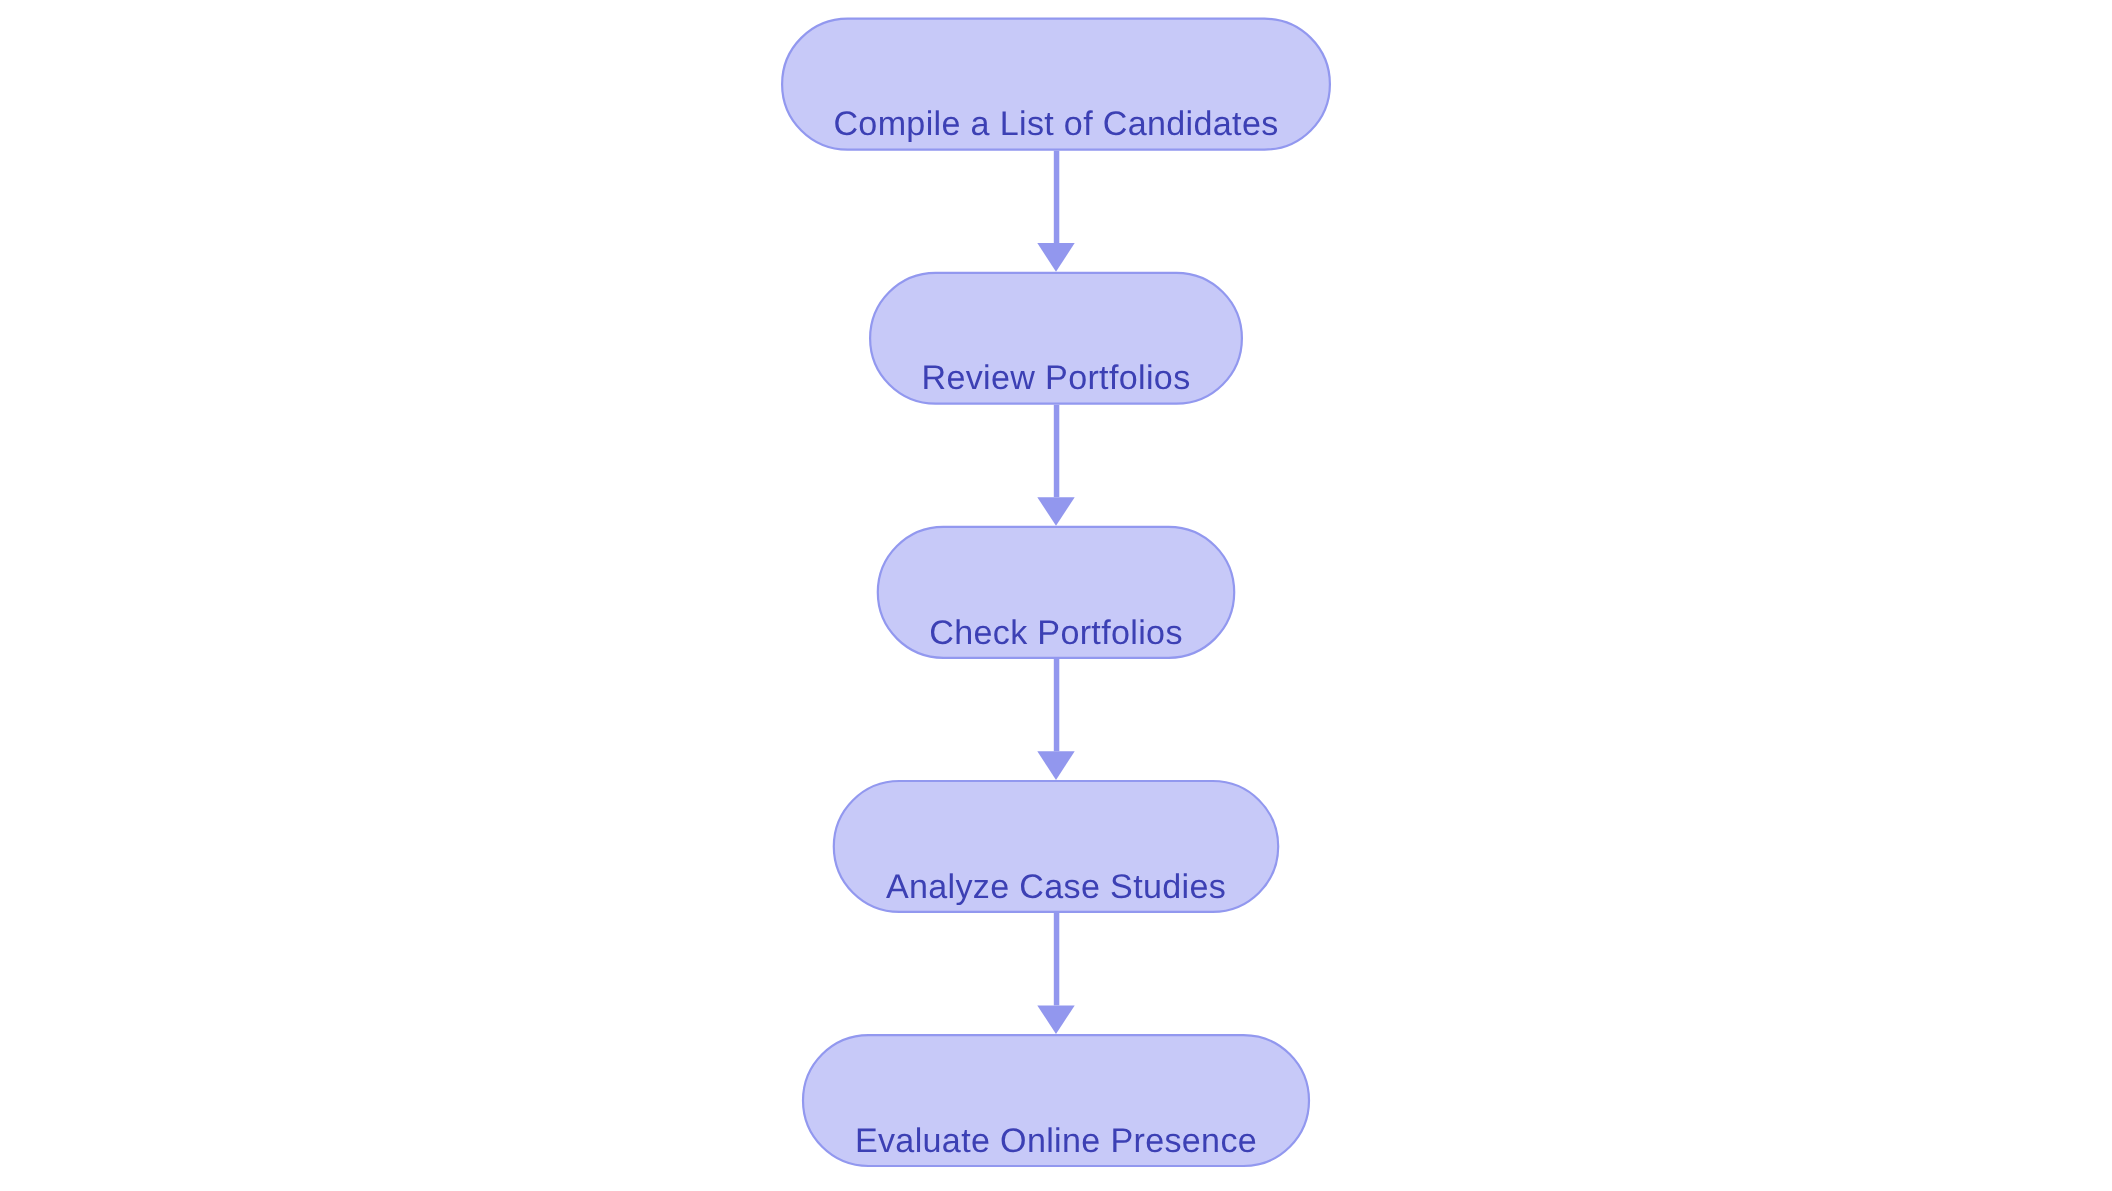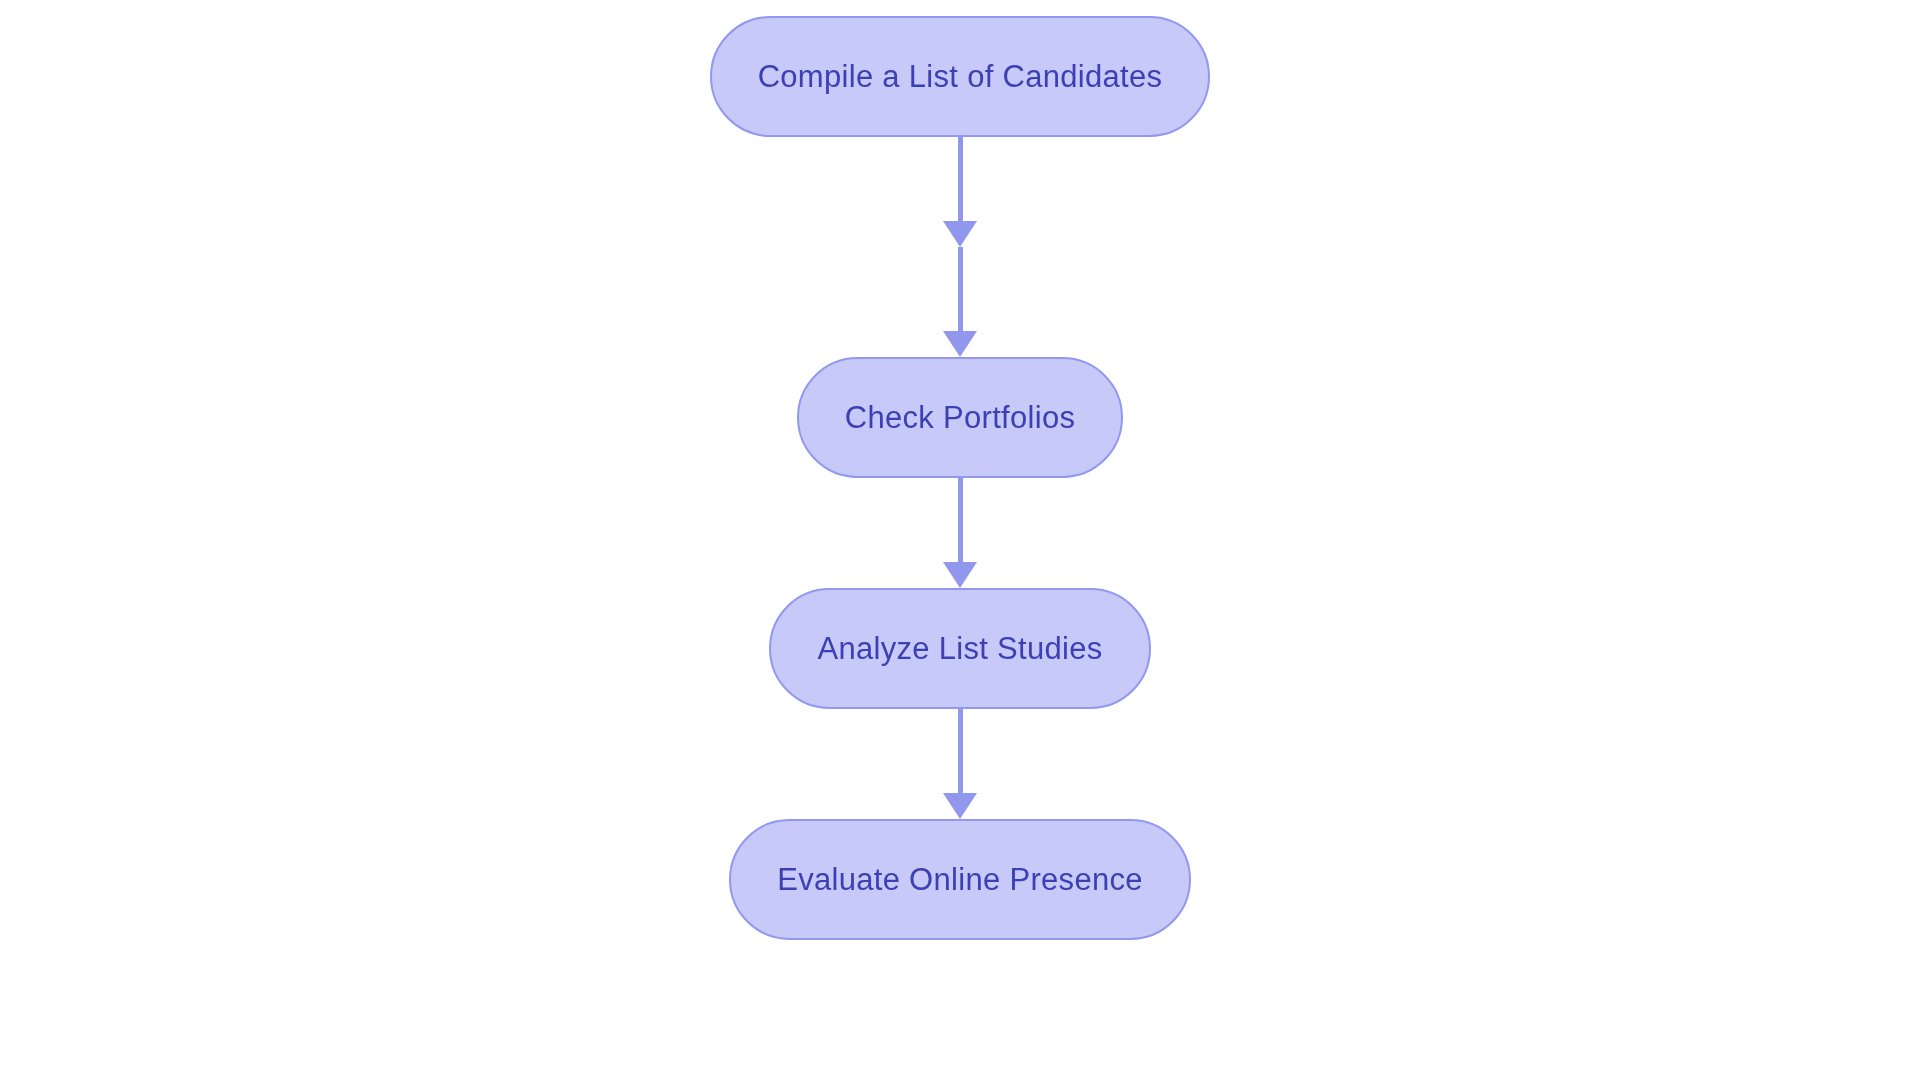--- a/index.html
+++ b/index.html
@@ -28,21 +28,21 @@
   }
   .flow-node {
     height: 121px;
     min-width: 320px;
     padding: 4px 46px;
     box-sizing: border-box;
     background: var(--node-fill);
     border: 2px solid var(--node-border);
     border-radius: 62px;
     display: flex;
-    align-items: center;
+    align-items: flex-end;
     justify-content: center;
     color: var(--node-text);
     font-size: 31px;
     font-weight: 500;
     letter-spacing: 0.3px;
     white-space: nowrap;
     flex: 0 0 auto;
   }
   .flow-arrow {
     height: 110px;
@@ -73,37 +73,40 @@
 
   <div class="flow-node">
     <span>Compile a List of Candidates</span>
   </div>
 
   <div class="flow-arrow">
     <div class="shaft"></div>
     <div class="head"></div>
   </div>
 
+  <div class="flow-node">
+    <span>Review Portfolios</span>
+  </div>
 
   <div class="flow-arrow">
     <div class="shaft"></div>
     <div class="head"></div>
   </div>
 
   <div class="flow-node">
     <span>Check Portfolios</span>
   </div>
 
   <div class="flow-arrow">
     <div class="shaft"></div>
     <div class="head"></div>
   </div>
 
   <div class="flow-node">
-    <span>Analyze List Studies</span>
+    <span>Analyze Case Studies</span>
   </div>
 
   <div class="flow-arrow">
     <div class="shaft"></div>
     <div class="head"></div>
   </div>
 
   <div class="flow-node">
     <span>Evaluate Online Presence</span>
   </div>

